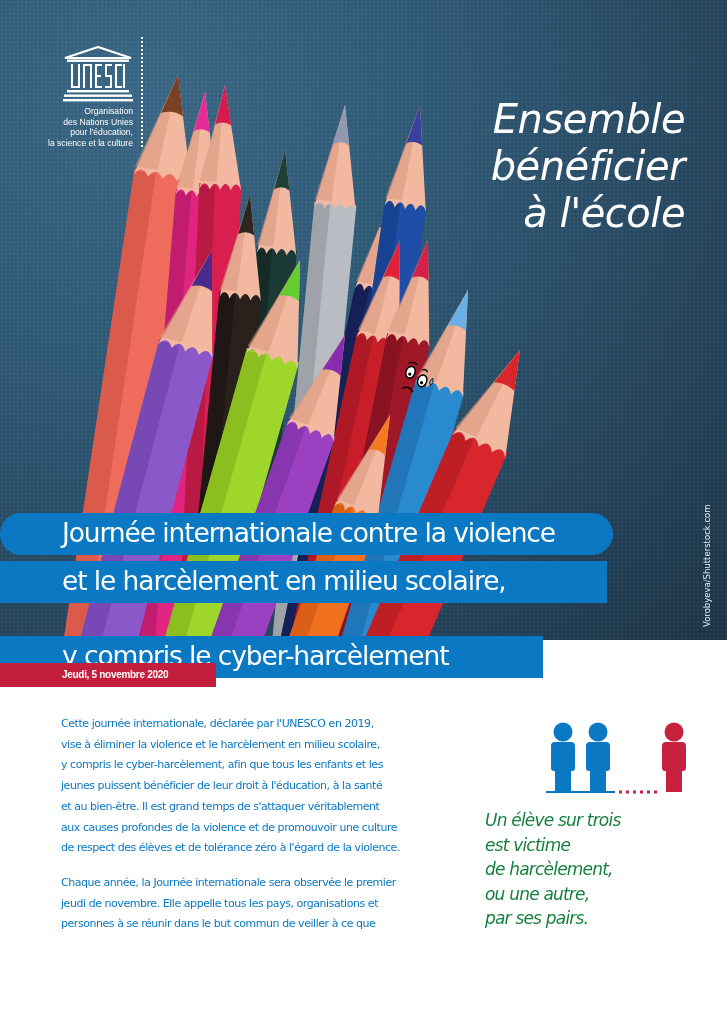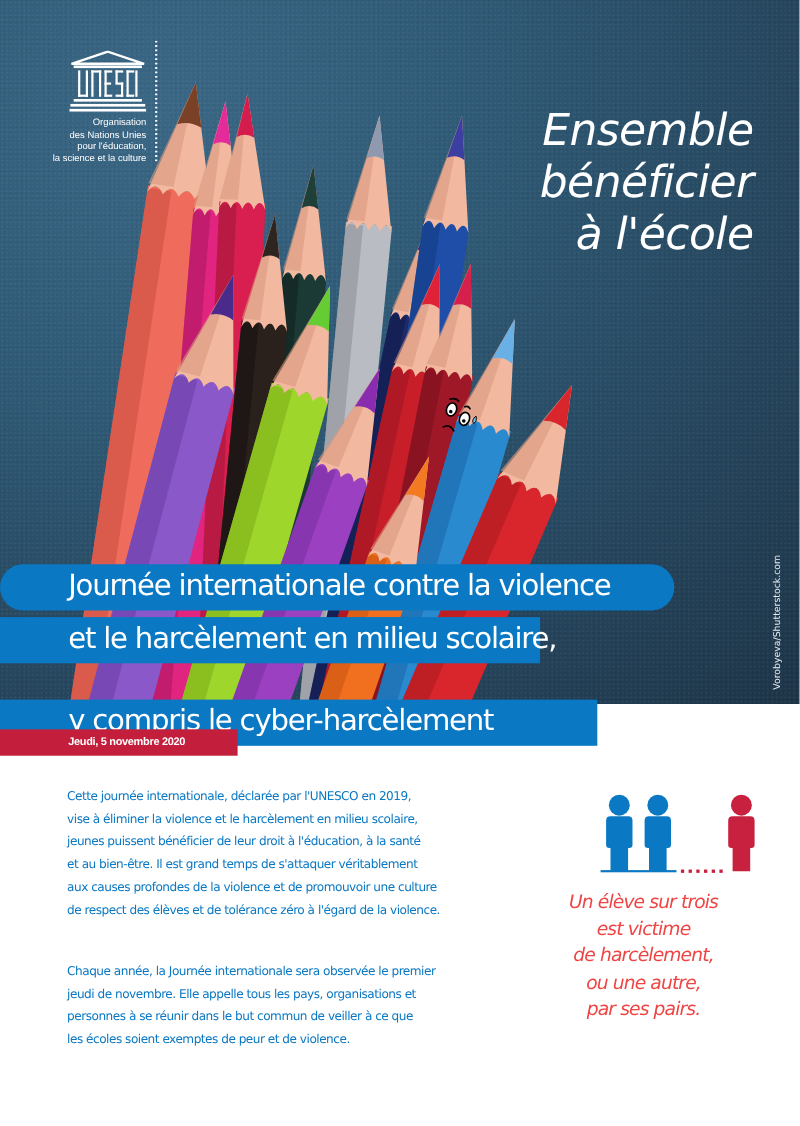--- a/index.html
+++ b/index.html
@@ -46,21 +46,21 @@
     transform: rotate(-90deg); transform-origin: left top;
     color: #e6ecf1; font-family: "DejaVu Sans", sans-serif; font-size: 8.5px; white-space: nowrap;
   }
 
   .banner-row {
     position: absolute; left: 0; background: #0a78c2; color: #ffffff;
     font-family: "DejaVu Sans", sans-serif; font-size: 26.5px; letter-spacing: -1.1px;
     padding-left: 62px; white-space: nowrap; height: 42px; line-height: 40px;
   }
   .banner-row.r1 { top: 513px; width: 613px; border-radius: 21px; }
-  .banner-row.r2 { top: 561px; width: 491px; }
+  .banner-row.r2 { top: 561px; width: 607px; }
   .banner-row.r3 { top: 636px; width: 543px; }
 
   .date-bar {
     position: absolute; left: 0; top: 663px; width: 216px; height: 24px;
     background: #c31e3b; color: #ffffff;
     font-family: "Liberation Sans", sans-serif; font-weight: bold; font-size: 10px;
     line-height: 24px; padding-left: 62px; letter-spacing: -0.3px; white-space: nowrap;
   }
 
   .body-text {
@@ -69,21 +69,21 @@
     font-size: 11px; line-height: 20.7px; letter-spacing: -0.45px;
   }
   .body-text .line { display: block; white-space: nowrap; }
   .p1 { top: 714px; }
   .p2 { top: 873px; }
 
   .people { position: absolute; left: 540px; top: 715px; width: 150px; height: 85px; }
 
   .quote {
     position: absolute; right: 42px; top: 808px; width: 200px;
-    color: #ef4444; text-align: center;
+    color: #15803d; text-align: left;
     font-family: "DejaVu Sans", sans-serif; font-style: italic;
     font-size: 17px; line-height: 24.6px; letter-spacing: -0.8px;
   }
   .quote .line { display: block; white-space: nowrap; }
 </style>
 </head>
 <body>
 
 <div class="hero">
   <div class="hero-noise"></div>
@@ -262,31 +262,31 @@
 
 <div class="banner-row r1">Journée internationale contre la violence</div>
 <div class="banner-row r2">et le harcèlement en milieu scolaire,</div>
 <div class="banner-row r3">y compris le cyber-harcèlement</div>
 
 <div class="date-bar">Jeudi, 5 novembre 2020</div>
 
 <div class="body-text p1">
   <span class="line">Cette journée internationale, déclarée par l'UNESCO en 2019,</span>
   <span class="line">vise à éliminer la violence et le harcèlement en milieu scolaire,</span>
+  <span class="line">y compris le cyber-harcèlement, afin que tous les enfants et les</span>
   <span class="line">jeunes puissent bénéficier de leur droit à l'éducation, à la santé</span>
   <span class="line">et au bien-être. Il est grand temps de s'attaquer véritablement</span>
   <span class="line">aux causes profondes de la violence et de promouvoir une culture</span>
   <span class="line">de respect des élèves et de tolérance zéro à l'égard de la violence.</span>
 </div>
 
 <div class="body-text p2">
   <span class="line">Chaque année, la Journée internationale sera observée le premier</span>
   <span class="line">jeudi de novembre. Elle appelle tous les pays, organisations et</span>
   <span class="line">personnes à se réunir dans le but commun de veiller à ce que</span>
-  <span class="line">les écoles soient exemptes de peur et de violence.</span>
 </div>
 
 <svg class="people" viewBox="0 0 150 85">
   <g fill="#0a78c2">
     <circle cx="23" cy="17" r="9.5"></circle>
     <path d="M11,31 q0,-4 4,-4 h16 q4,0 4,4 v22 q0,3 -3,3 h-1 v21 h-16 v-21 h-1 q-3,0 -3,-3 z"></path>
     <circle cx="58" cy="17" r="9.5"></circle>
     <path d="M46,31 q0,-4 4,-4 h16 q4,0 4,4 v22 q0,3 -3,3 h-1 v21 h-16 v-21 h-1 q-3,0 -3,-3 z"></path>
     <rect x="6" y="76" width="69" height="2"></rect>
   </g>

